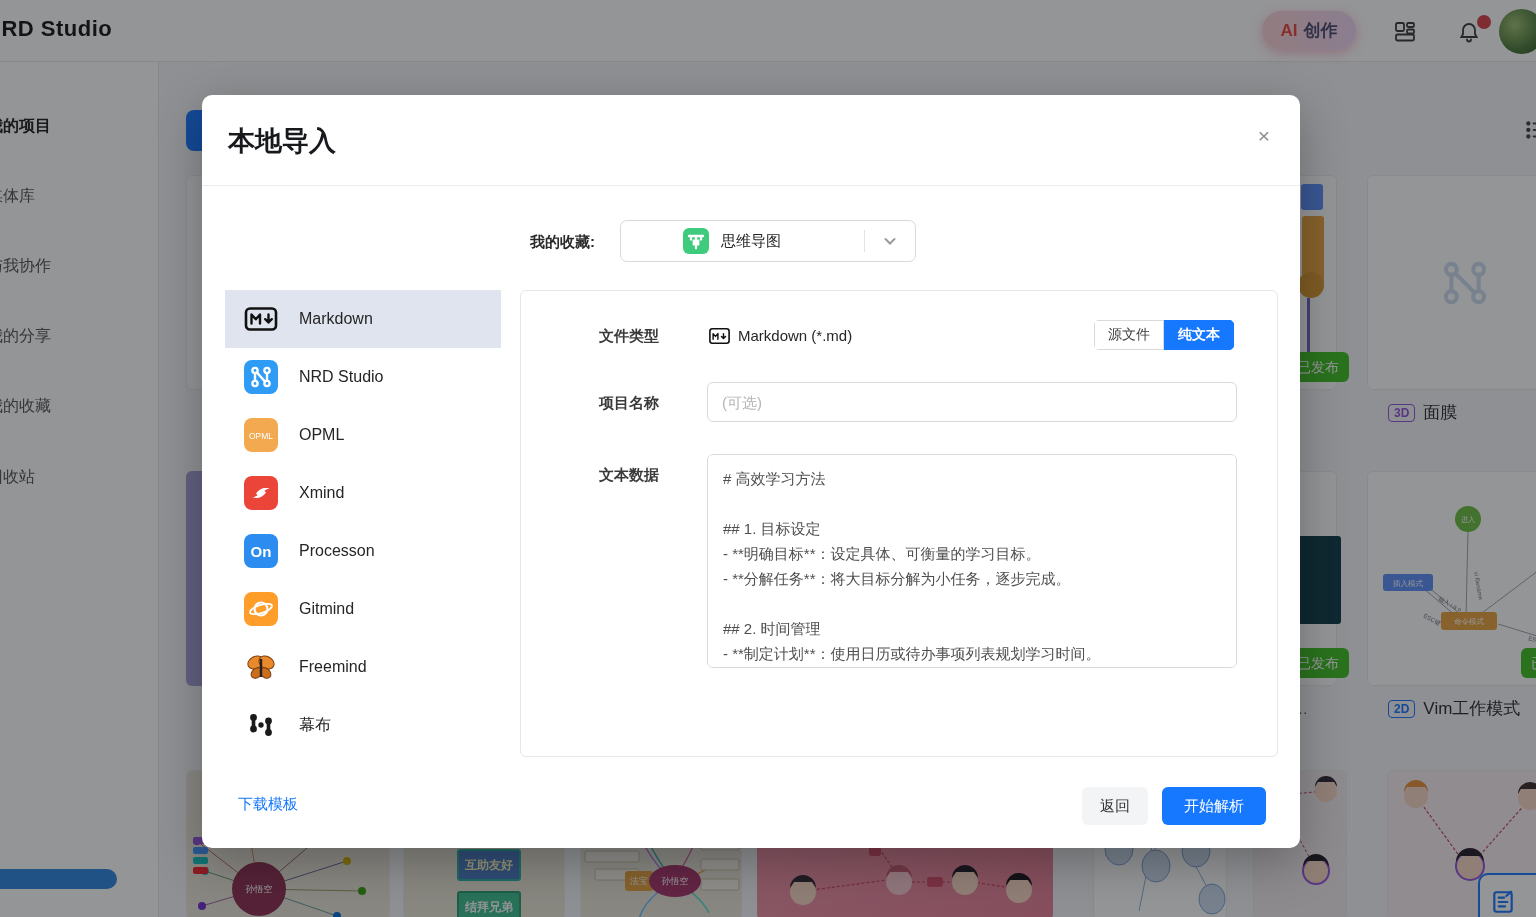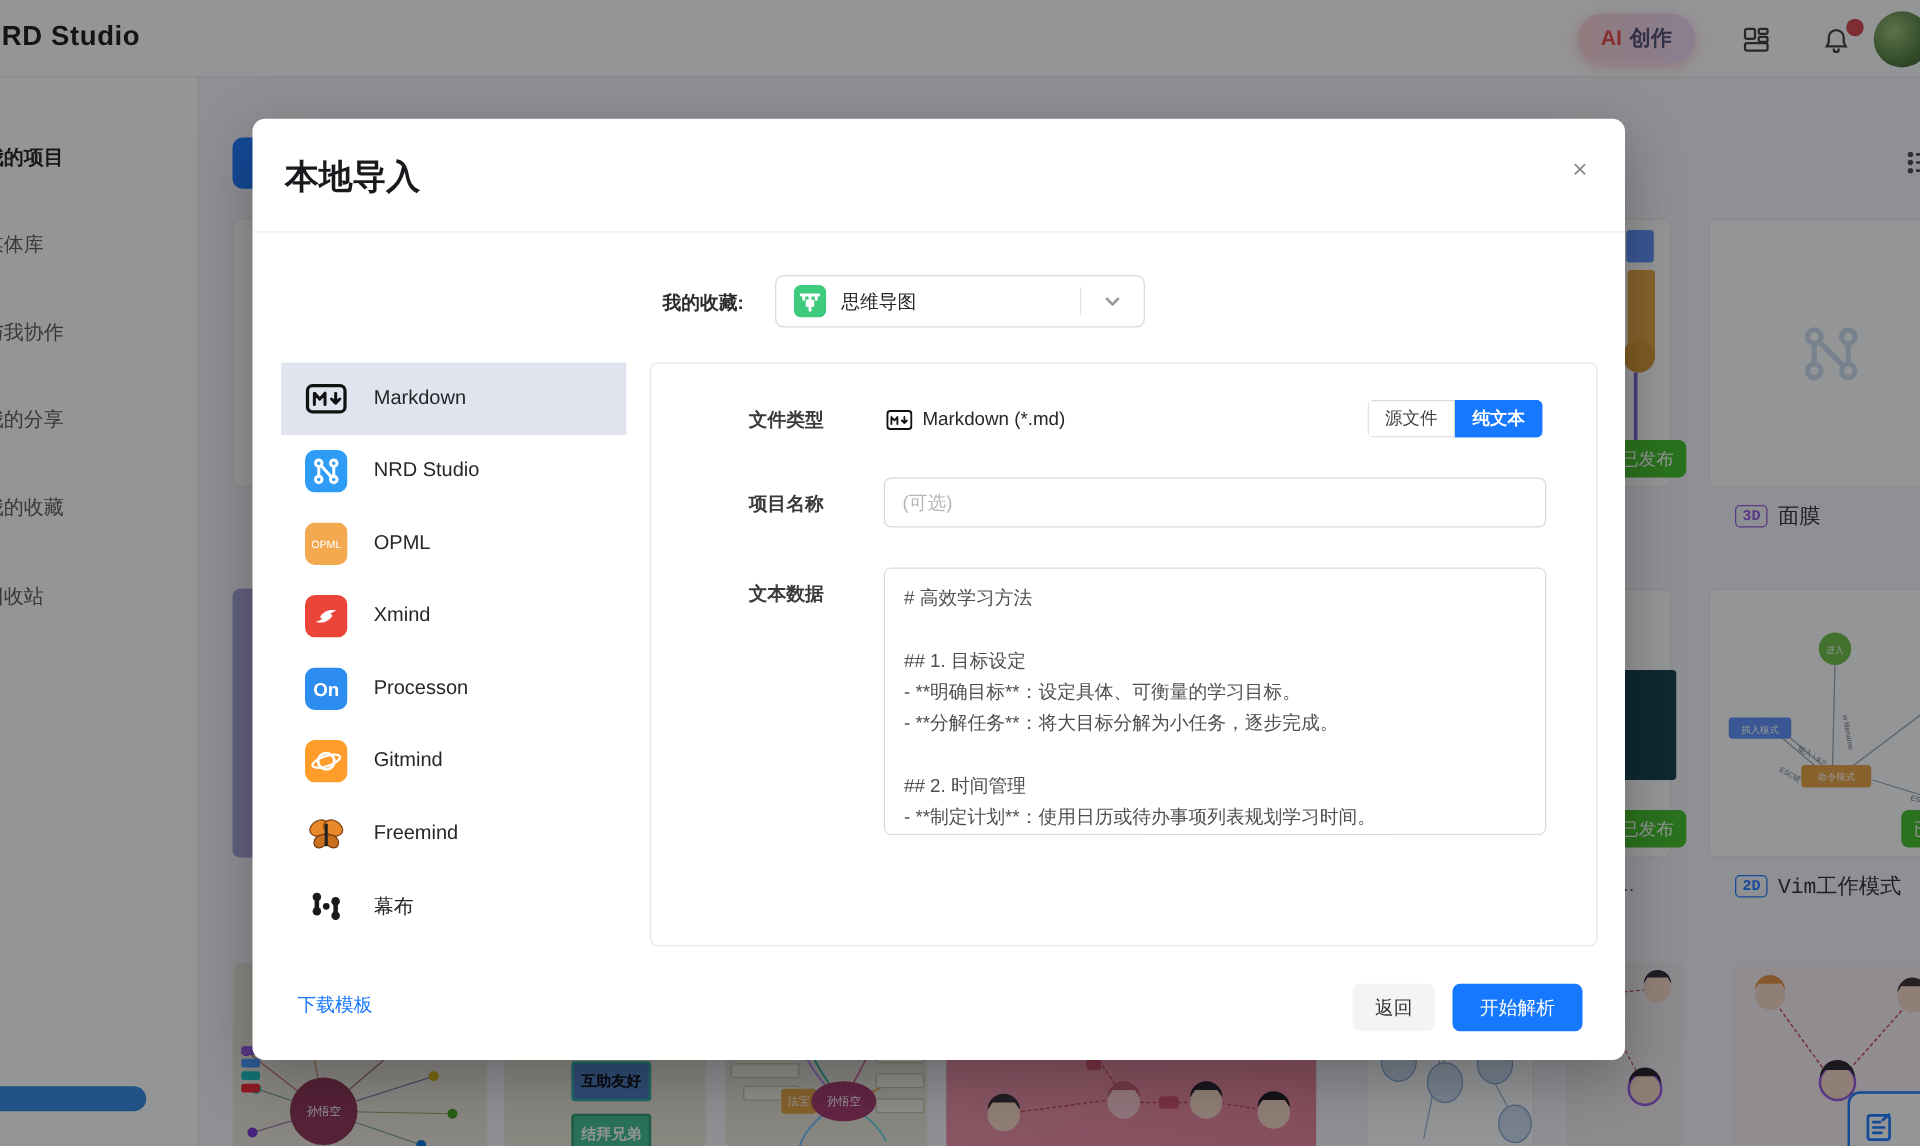--- a/index.html
+++ b/index.html
@@ -33,39 +33,39 @@
   .content { position:absolute; left:159px; top:62px; right:0; bottom:0; background:#f5f6f8; z-index:1; }
   .abs { position:absolute; }
   .new-btn { left:27px; top:48px; width:92px; height:41px; background:#1677ff; border:none; border-radius:8px; cursor:pointer; }
   .search-box { left:1144px; top:52px; width:191px; height:36px; background:#fff; border:1.5px solid #d7d7d7; border-radius:8px; display:flex; align-items:center; }
   .search-box input { flex:1; border:none; outline:none; background:transparent; padding:0 4px 0 12px; font-size:15px; color:#333; min-width:0; }
   .search-box input::placeholder { color:#b3b3b3; }
   .search-ic { width:20px; height:20px; margin-right:8px; color:#9a9a9a; flex:none; cursor:pointer; }
   .listview-ic { left:1365px; top:55px; width:26px; height:26px; color:#444; cursor:pointer; }
   .card { background:#fff; border:1px solid #ececec; border-radius:6px; }
   .pub-badge { position:absolute; background:#3fbf22; color:#fff; font-size:14px; line-height:1; padding:8px 10px; border-radius:6px; white-space:nowrap; }
-  .title-row { position:absolute; display:flex; align-items:center; gap:8px; font-size:17px; color:#2b2b2b;font-family:Liberation Mono, monospace; }
+  .title-row { position:absolute; display:flex; align-items:center; gap:8px; font-size:17px; color:#2b2b2b; }
   .dim-badge { font-size:12px; font-weight:700; padding:2px 5px; border-radius:4px; border:1.5px solid; line-height:1; }
   .badge-3d { color:#9254de; border-color:#9254de; }
   .badge-2d { color:#1677ff; border-color:#1677ff; }
   .ellipsis-title { position:absolute; color:#555; font-size:15px; }
   .feedback-widget { left:1319px; top:811px; width:72px; height:58px; background:#fff; border:2.5px solid #1677ff; border-radius:10px; color:#1677ff; display:flex; align-items:center; justify-content:flex-start; padding-left:10px; cursor:pointer; }
   .feedback-widget svg { width:26px; height:26px; }
   .thumb-tags { position:absolute; display:flex; flex-direction:column; gap:3px; }
   .thumb-tags i { width:15px; height:7px; border-radius:2px; display:block; }
   
   .overlay { position:absolute; inset:0; background:rgba(18,20,24,.45); z-index:50; }
   .modal { position:absolute; left:202px; top:95px; width:1098px; height:753px; background:#fff; border-radius:10px;
     box-shadow:0 14px 48px rgba(0,0,0,.28); z-index:60; }
   .modal-header { position:relative; height:91px; border-bottom:1px solid #ececec; }
   .modal-title { position:absolute; left:26px; top:28px; font-size:27px; font-weight:600; color:#17191c; }
   .modal-close { position:absolute; right:22px; top:26px; width:28px; height:28px; border:none; background:none; font-size:21px; color:#8c8c8c; cursor:pointer; line-height:1; }
   .ptype-label { position:absolute; left:328px; top:138px; font-size:15px; font-weight:600; color:#2b2b2b; }
   .ptype-select { position:absolute; left:418px; top:125px; width:296px; height:42px; border:1px solid #d9d9d9; border-radius:7px;
-    display:flex; align-items:center; cursor:pointer; background:#fff; }
+    display:flex; align-items:center; cursor:pointer; background:#fff;padding-left:48px; }
   .ptype-select .pt-ic { width:26px; height:26px; margin-left:14px; flex:none; }
   .ptype-select .pt-text { margin-left:12px; font-size:15px; color:#262626; flex:1; }
   .ptype-select .pt-sep { width:1px; height:22px; background:#e3e3e3; }
   .ptype-select .pt-chev { width:14px; height:14px; margin:0 18px; color:#9a9a9a; flex:none; }
   .fmt-list { position:absolute; left:23px; top:195px; width:276px; list-style:none; }
   .fmt-item { height:58px; display:flex; align-items:center; padding-left:19px; gap:21px; cursor:pointer; }
   .fmt-item.selected { background:#dfe4ee; }
   .fmt-ic { width:34px; height:34px; flex:none; }
   .fmt-ic svg { width:100%; height:100%; display:block; }
   .fmt-label { font-size:16px; color:#262626; font-weight:500; }
@@ -229,21 +229,21 @@
       </svg>
       <div class="thumb-tags" style="left:6px;top:66px;">
         <i style="background:#9254de"></i>
           <i style="background:#4096ff"></i>
           <i style="background:#13c2c2"></i>
           <i style="background:#f5222d"></i>
       </div>
     </div>
 
     <div class="abs card" style="left:244px;top:708px;width:162px;height:150px;background:#e9e5d6;overflow:hidden;">
-      <div class="abs" style="left:53px;top:78px;width:64px;height:32px;background:#4a7dc4;border:2.5px solid #2bb3a3;border-radius:3px;color:#000000;font-size:12px;font-weight:700;display:flex;align-items:center;justify-content:center;text-align:right;">互助友好</div>
+      <div class="abs" style="left:53px;top:78px;width:64px;height:32px;background:#4a7dc4;border:2.5px solid #2bb3a3;border-radius:3px;color:#fef9c3;font-size:12px;font-weight:700;display:flex;align-items:center;justify-content:center;text-align:right;">互助友好</div>
       <div class="abs" style="left:53px;top:120px;width:64px;height:32px;background:#3dbf8f;border:2.5px solid #2a9b72;border-radius:3px;color:#fff;font-size:12px;font-weight:700;display:flex;align-items:center;justify-content:center;">结拜兄弟</div>
     </div>
 
     <div class="abs card" style="left:421px;top:708px;width:162px;height:150px;background:#eae6d9;overflow:hidden;">
       <svg viewBox="0 0 162 150" style="width:162px;height:150px;">
         <g stroke-width="1.5" fill="none">
           <path d="M92 110 C 70 80, 60 60, 55 30" stroke="#2bb3a3"></path>
             <path d="M92 110 C 75 95, 65 80, 58 62" stroke="#b37feb"></path>
           <path d="M92 110 C 110 85, 120 60, 124 35" stroke="#d46b9f"></path>
             <path d="M92 110 C 115 105, 125 100, 132 92" stroke="#e8a23c"></path>

